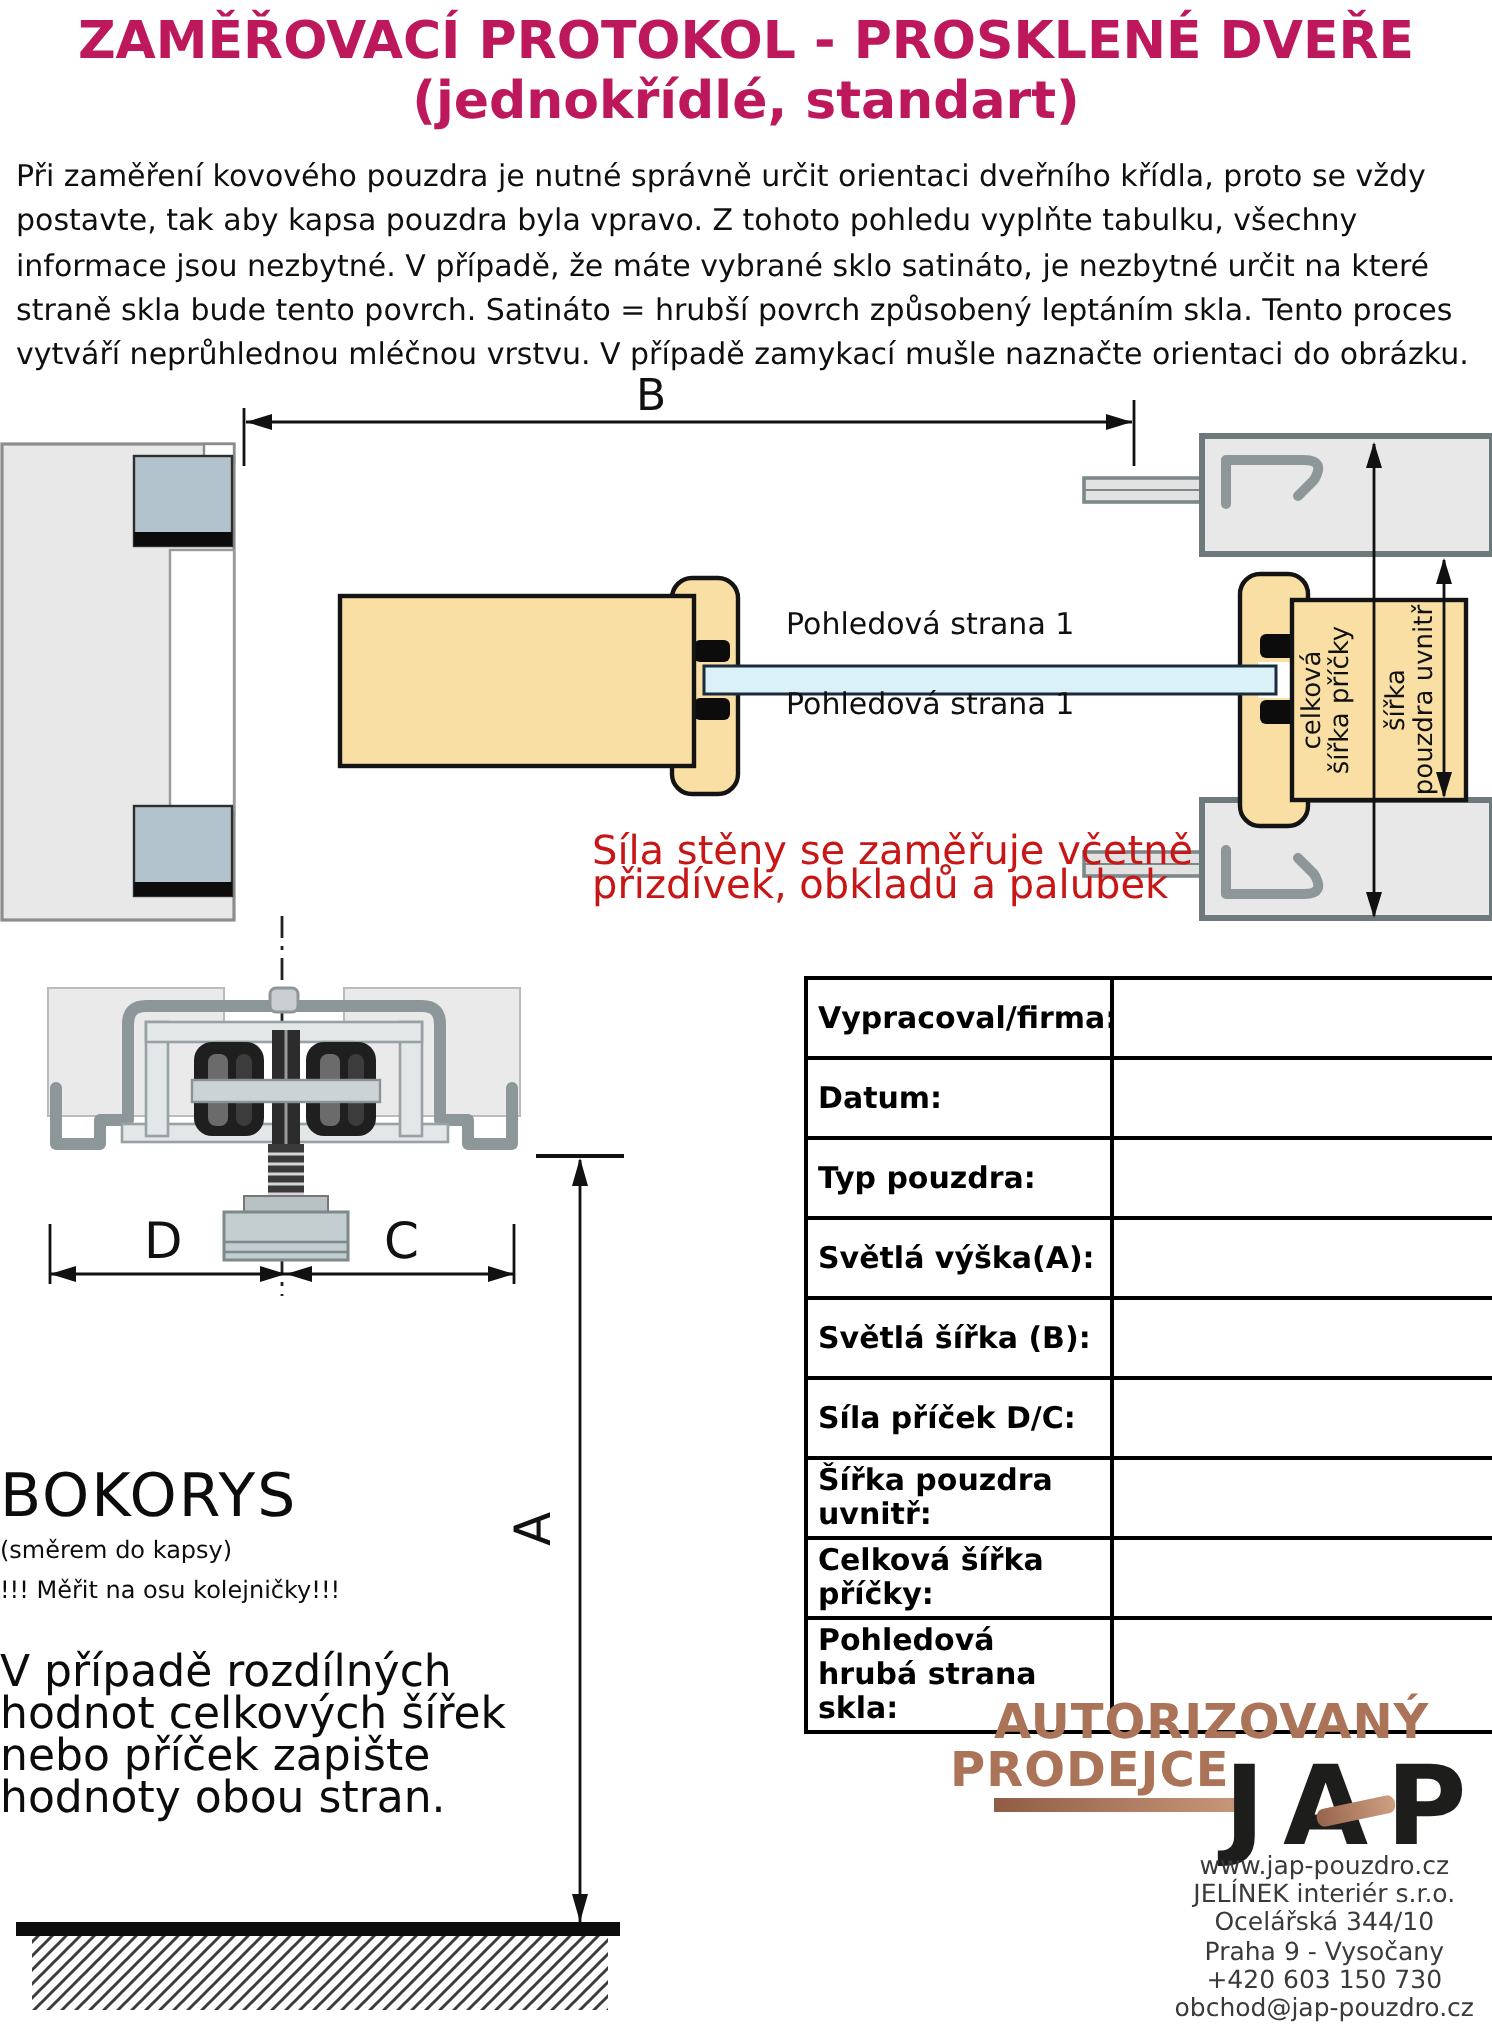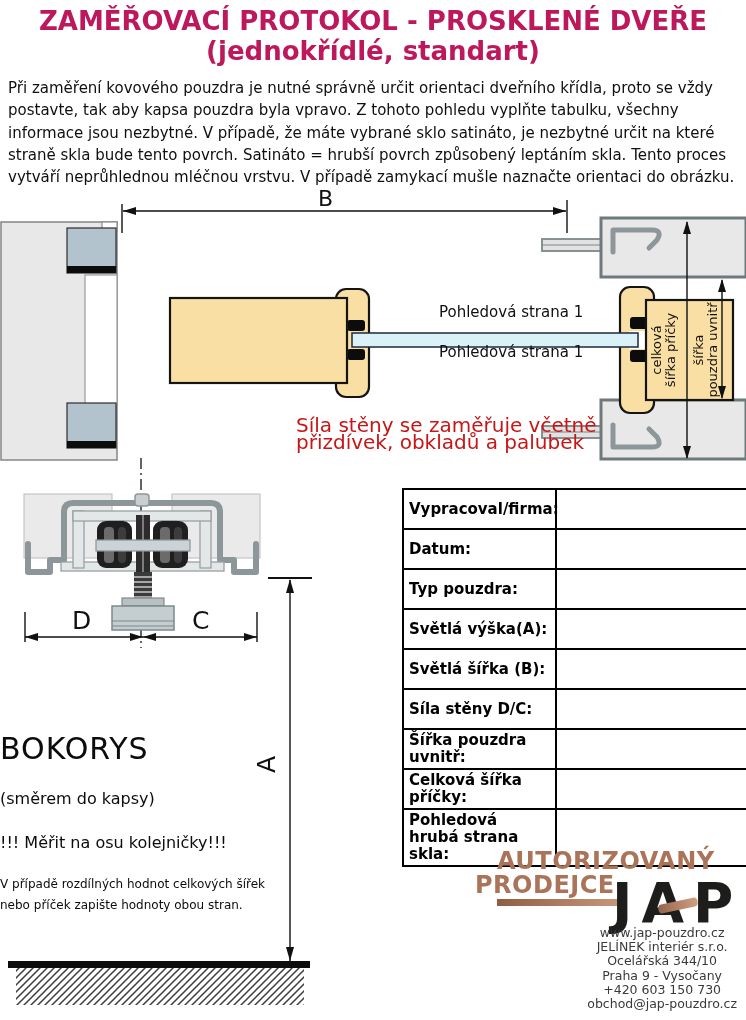--- a/index.html
+++ b/index.html
@@ -6,38 +6,38 @@
   .page{position:relative;width:746px;height:1020px;background:#fff;overflow:hidden;
         font-family:"DejaVu Sans","Liberation Sans",sans-serif;color:#111;}
   .abs{position:absolute;}
   svg{display:block;}
 
   .title{top:6px;left:0;width:746px;text-align:center;font-weight:bold;
          font-size:26px;line-height:30px;color:#be185d;}
   .intro{top:77px;left:8px;width:733px;font-size:15px;line-height:22.3px;color:#0f0f0f;}
 
   .b-label{left:318px;top:186px;font-size:22px;}
-  .side-label{font-size:15px;color:#0f0f0f;margin-left:46px;}
+  .side-label{font-size:15px;color:#0f0f0f;}
   .side1{left:393px;top:303px;}
   .side2{left:393px;top:343px;}
   .red-note{left:296px;top:417px;font-size:20px;line-height:16.8px;color:#c81616;white-space:pre-line;}
 
   .rot-label{width:124px;text-align:center;font-size:13px;line-height:14px;
              white-space:pre-line;transform:translate(-50%,-50%) rotate(-90deg);}
   .rot1{left:664px;top:350px;}
   .rot2{left:706px;top:350px;}
 
   .d-label{left:72px;top:606px;font-size:25px;}
   .c-label{left:192px;top:606px;font-size:25px;}
   .a-label{left:258px;top:750px;font-size:25px;transform:rotate(-90deg);}
 
   .bok{left:0;top:733px;width:292px;text-align:left;color:#0c0c0c;}
   .bok-h{font-size:30px;line-height:32px;letter-spacing:1px;}
-  .bok-s{font-size:16px;line-height:20px;margin-top:24px;}
-  .bok-note{font-size:12px;line-height:21px;margin-top:21px;}
+  .bok-s{font-size:12px;line-height:20px;}
+  .bok-note{font-size:22px;line-height:21px;margin-top:21px;}
 
   table.form{position:absolute;left:378px;top:488px;width:359px;border-collapse:collapse;
              table-layout:fixed;margin-left:24px;}
   table.form td{border:2.4px solid #000;height:34px;padding:2px 5px;vertical-align:middle;
                 font-size:15px;font-weight:bold;line-height:17px;color:#000;background:#fff;}
   table.form td.val{font-weight:normal;}
   col.c1{width:153px;} col.c2{width:206px;}
 
   .badge{left:497px;top:849px;font-size:24px;font-weight:bold;line-height:24px;
          color:#ab7357;letter-spacing:0.5px;}
@@ -243,21 +243,21 @@
       </tr>
       <tr>
         <td>Světlá výška(A):</td>
         <td class="val"></td>
       </tr>
       <tr>
         <td>Světlá šířka (B):</td>
         <td class="val"></td>
       </tr>
       <tr>
-        <td>Síla stěny D/C:</td>
+        <td>Síla příček D/C:</td>
         <td class="val"></td>
       </tr>
       <tr>
         <td>Šířka pouzdra uvnitř:</td>
         <td class="val"></td>
       </tr>
       <tr>
         <td>Celková šířka příčky:</td>
         <td class="val"></td>
       </tr>

